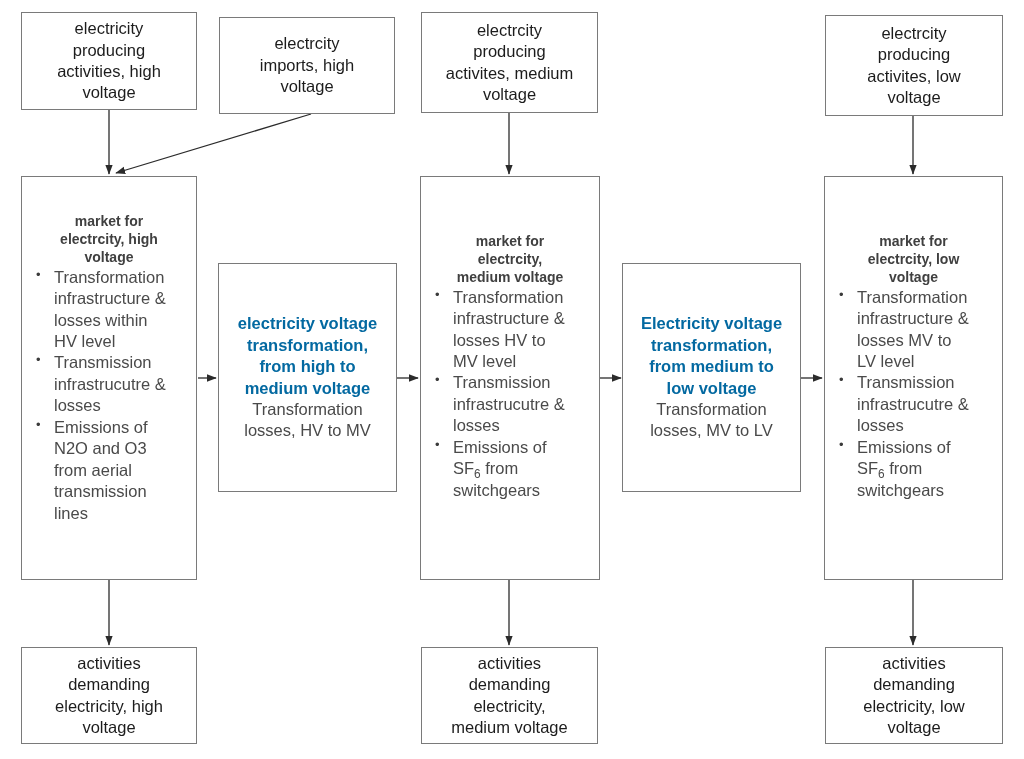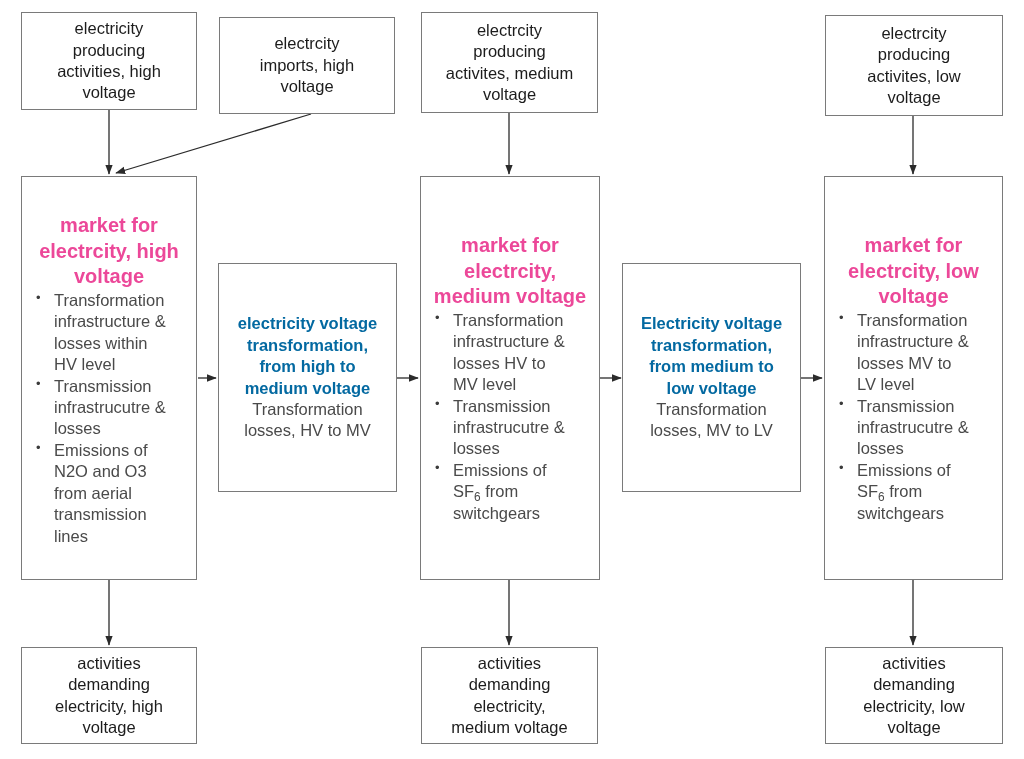--- a/index.html
+++ b/index.html
@@ -46,24 +46,24 @@
     color: #1c1c1c;
     padding: 0 8px;
     white-space: pre-line;
   }
   .market {
     justify-content: flex-start;
     align-items: stretch;
     text-align: left;
   }
   .market .title {
-    font-size: 20px;
+    font-size: 14px;
     font-weight: bold;
     line-height: 1.28;
-    color: #ec4899;
+    color: #404040;
     text-align: center;
     padding: 0 6px;
     white-space: pre-line;
   }
   .bullets {
     list-style: none;
     margin: 0;
     padding: 0;
     color: #4a4a4a;
     font-size: 16.5px;

